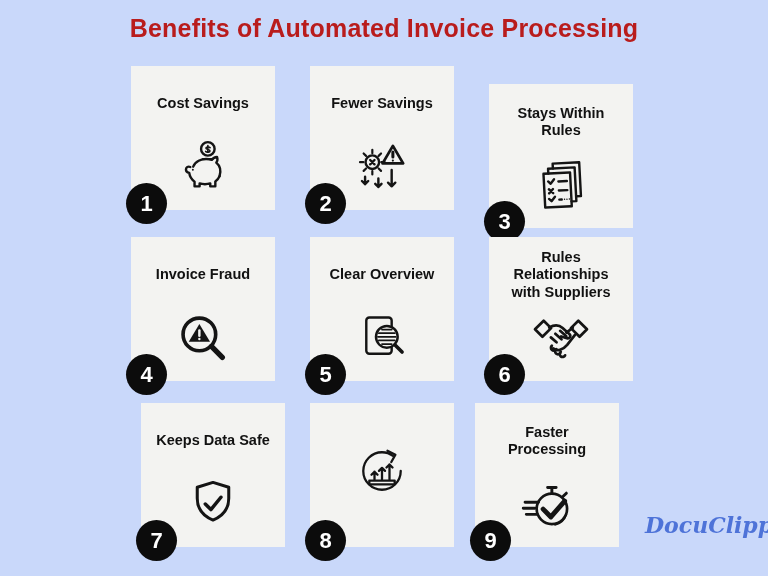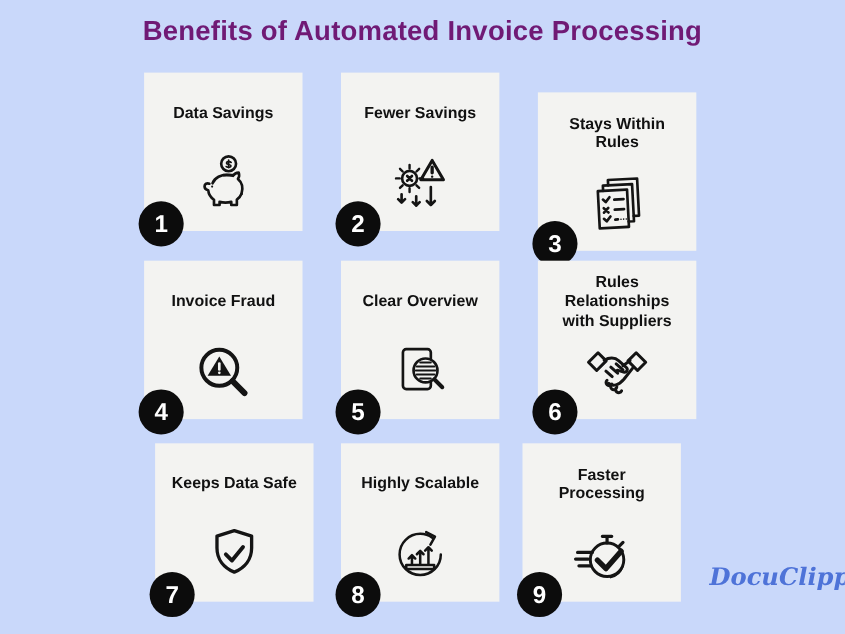--- a/index.html
+++ b/index.html
@@ -3,21 +3,21 @@
 <meta charset="utf-8">
 <style>
   html,body { margin:0; padding:0; }
   body {
     width:768px; height:576px; position:relative; overflow:hidden;
     background:#c9d8fa;
     font-family:"Liberation Sans", sans-serif;
   }
   .title {
     position:absolute; top:14px; left:0; width:768px;
-    text-align:center; font-size:25px; font-weight:700; color:#701a75;
+    text-align:center; font-size:25px; font-weight:700; color:#b91c1c;
     letter-spacing:.2px;
   }
   .card {
     position:absolute; width:144px; height:144px; background:#f3f3f1;
   }
   .card-inner { width:100%; height:100%; display:flex; flex-direction:column; align-items:center; }
   .card-title {
     min-height:56px; display:flex; align-items:center; justify-content:center;
     text-align:center; padding:10px 10px 0 10px;
     font-weight:700; font-size:14.5px; line-height:1.18; color:#111;
@@ -42,21 +42,21 @@
     font-size:22px; color:#4e73d8;
   }
 </style>
 </head>
 <body>
 
 <div class="title">Benefits of Automated Invoice Processing</div>
 
 <div class="card" style="left:131px;top:66px">
   <div class="card-inner">
-    <div class="card-title">Data Savings</div>
+    <div class="card-title">Cost Savings</div>
     <div class="card-icon">
       <svg width="58" height="58" viewBox="0 0 48 48">
         <circle cx="28" cy="9" r="5.6"></circle>
         <path d="M28 6.2v5.6" stroke-width="1.3"></path>
         <path d="M29.9 8c-.6-.8-3.4-.9-3.5.4-.1 1.4 3.5.9 3.4 2.3-.1 1.3-3 1.2-3.6.4" stroke-width="1.3"></path>
         <path d="M24 17.5h7.5"></path>
         <path d="M13.5 24c-1.8-.8-3.6.2-3.6 2 0 1.6 1.1 2.6 2.7 2.9.4 3 2 5.5 4.4 7.2V40h4.2v-2.4c2.8.8 6 .8 8.8 0V40h4.2v-4c1.6-1.1 2.8-2.6 3.5-4.4"></path>
         <path d="M37.7 31.6c1.3-4.3.4-8.6-2.7-11.2 1-1.3 1.2-3 .6-4.7-1.9.1-3.4 1-4.3 2.4-3.5-1.2-7.6-1-10.9.7-2.1 1.1-3.7 2.8-4.5 4.9"></path>
         <circle cx="15.6" cy="26.2" r="0.8" fill="#141414" stroke="none"></circle>
       </svg>
@@ -167,21 +167,20 @@
         <path d="M24 5.5l13.5 4.2v9.3c0 8.8-5.3 15.4-13.5 18.8-8.2-3.4-13.5-10-13.5-18.8V9.7z" stroke-width="2.6"></path>
         <path d="M17.4 24l4.8 4.8 8.6-10.6" stroke-width="3"></path>
       </svg>
     </div>
   </div>
   <div class="badge">7</div>
 </div>
 
 <div class="card" style="left:310px;top:403px">
   <div class="card-inner">
-    <div class="card-title">Highly Scalable</div>
     <div class="card-icon">
       <svg width="58" height="58" viewBox="0 0 48 48" style="stroke-width:1.9">
         <path d="M39.5 24c0 8.6-7 15.5-15.5 15.5S8.5 32.6 8.5 24 15.5 8.5 24 8.5c3.4 0 6.6 1.1 9.1 3"></path>
         <path d="M28.5 7.2l6.6 3.4-3.4 6"></path>
         <rect x="13.5" y="32" width="21" height="3"></rect>
         <path d="M17.8 31v-6.4m0 0-2.5 2.5m2.5-2.5 2.5 2.5"></path>
         <path d="M24 31v-9.6m0 0-2.5 2.5m2.5-2.5 2.5 2.5"></path>
         <path d="M30.2 31V18.6m0 0-2.5 2.5m2.5-2.5 2.5 2.5"></path>
       </svg>
     </div>

